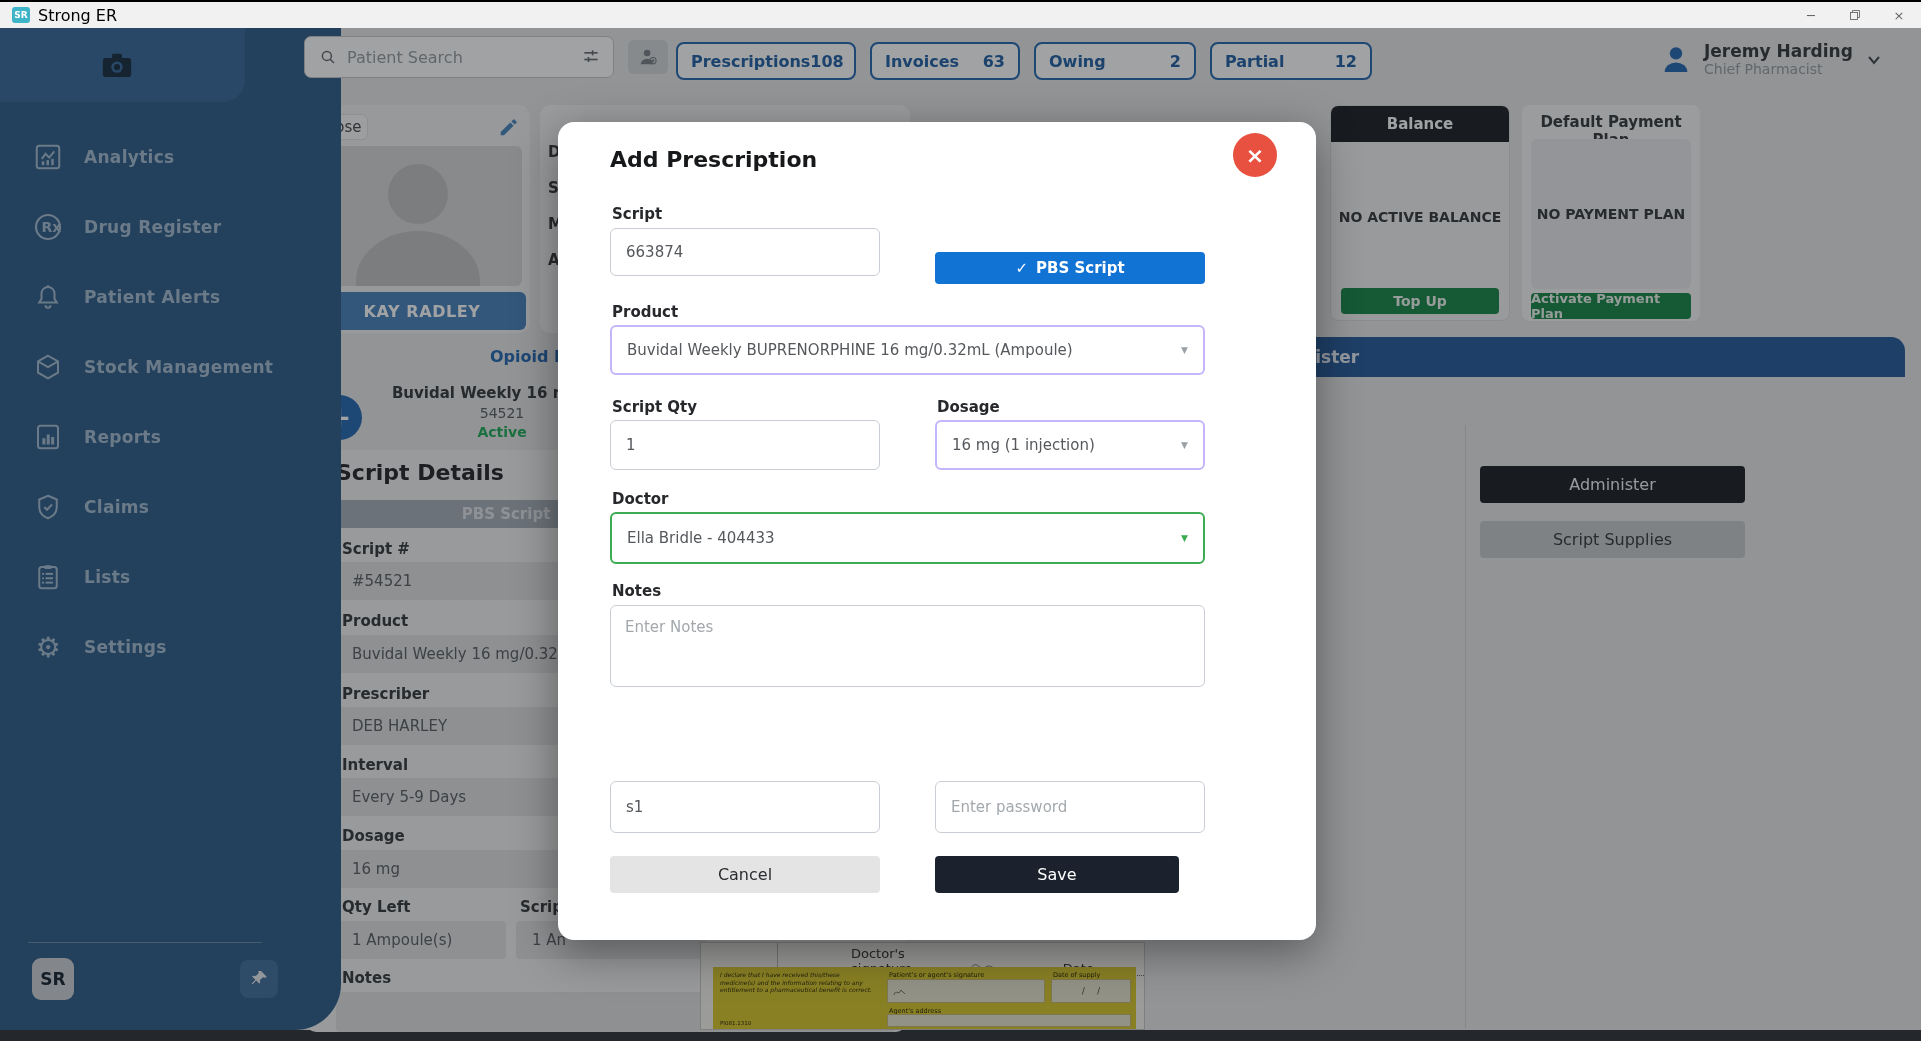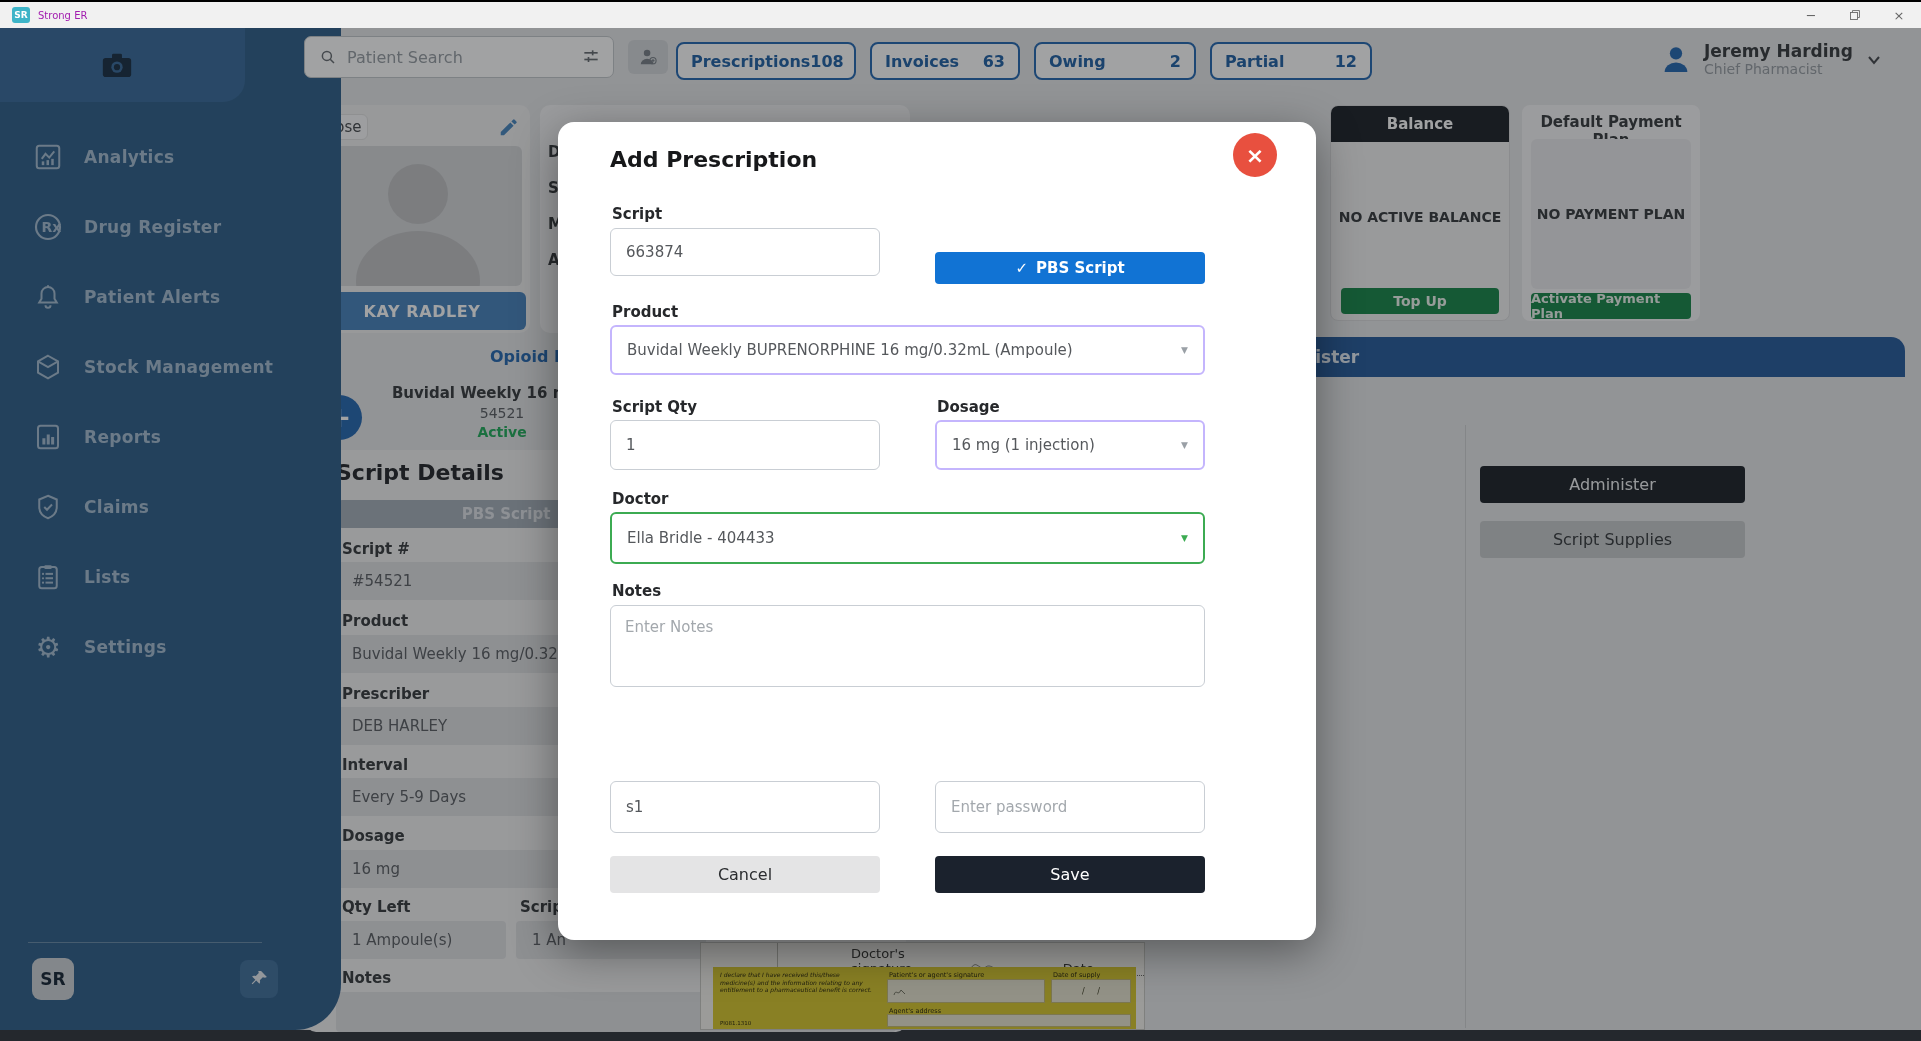--- a/index.html
+++ b/index.html
@@ -4,21 +4,21 @@
 <style>
   * { margin:0; padding:0; box-sizing:border-box; }
   html,body { width:1921px; height:1041px; overflow:hidden; }
   body { font-family:"DejaVu Sans","Liberation Sans",sans-serif; }
   .screen { position:relative; width:1921px; height:1041px; background:#30353c; overflow:hidden; }
   .abs { position:absolute; }
 
   
   .titlebar { position:absolute; left:0; top:0; width:1921px; height:28px; background:#f1f1f1; border-top:2px solid #000; display:flex; align-items:center; z-index:200; }
   .tb-icon { width:18px; height:16px; margin-left:12px; background:#3db4c8; border-radius:3px; color:#fff; font-size:9px; font-weight:bold; display:flex; align-items:center; justify-content:center; }
-  .tb-title { margin-left:8px; font-size:10px; color:#a21caf; }
+  .tb-title { margin-left:8px; font-size:16px; color:#000000; }
   .tb-controls { position:absolute; right:0; top:0; height:26px; display:flex; }
   .tb-btn { width:44px; height:26px; display:flex; align-items:center; justify-content:center; color:#666; font-size:13px; }
   .tb-btn svg { stroke:#666; }
 
   
   .backdrop { left:0; top:28px; width:1921px; height:1013px; background:#363b42; }
   .mainbg  { left:288px; top:28px; width:1633px; height:1002px; background:#e7e8ea; }
 
   
   .sidebar { left:0; top:28px; width:341px; height:1002px; background:#35638d; border-bottom-right-radius:46px; z-index:2; }
@@ -94,21 +94,21 @@
   .m-input { position:absolute; height:48px; border:1px solid #c9ced4; border-radius:6px; font-size:15px; color:#55585c; padding-left:15px; font-family:inherit; outline:none; background:#fff; }
   .m-input::placeholder { color:#a3a8ad; }
   .m-select { position:absolute; height:50px; border:2px solid #c4b5fd; border-radius:6px; display:flex; align-items:center; padding:0 15px; font-size:15px; color:#55585c; background:#fff; }
   .m-select .caret { margin-left:auto; font-size:9px; color:#9aa0a6; }
   .m-select.green { border:2px solid #3cab52; }
   .m-select.green .caret { color:#3cab52; }
   .pbsbtn { position:absolute; left:377px; top:130px; width:270px; height:32px; background:#1173d4; border-radius:4px; color:#fff; font-size:15px; font-weight:600; display:flex; align-items:center; justify-content:center; gap:8px; }
   .m-textarea { position:absolute; left:52px; top:483px; width:595px; height:82px; border:1px solid #c9ced4; border-radius:6px; font-size:15px; padding:12px 14px; color:#55585c; resize:none; font-family:inherit; outline:none; }
   .m-textarea::placeholder { color:#a3a8ad; }
   .cancelbtn { position:absolute; left:52px; top:734px; width:270px; height:37px; background:#e4e4e5; border-radius:4px; font-size:16px; color:#2a2c2f; display:flex; align-items:center; justify-content:center; }
-  .savebtn { position:absolute; left:377px; top:734px; width:270px; height:37px; background:#1b222d; border-radius:4px; font-size:16px; color:#fff; display:flex; align-items:center; justify-content:center; }
+  .savebtn { position:absolute; left:377px; top:734px; width:244px; height:37px; background:#1b222d; border-radius:4px; font-size:16px; color:#fff; display:flex; align-items:center; justify-content:center; }
 </style>
 </head>
 <body>
 
 <div class="screen">
 
   <div class="titlebar">
     <div class="tb-icon">SR</div>
     <div class="tb-title">Strong ER</div>
     <div class="tb-controls">

